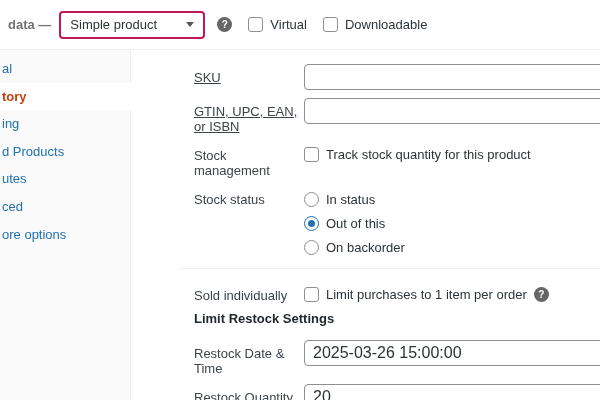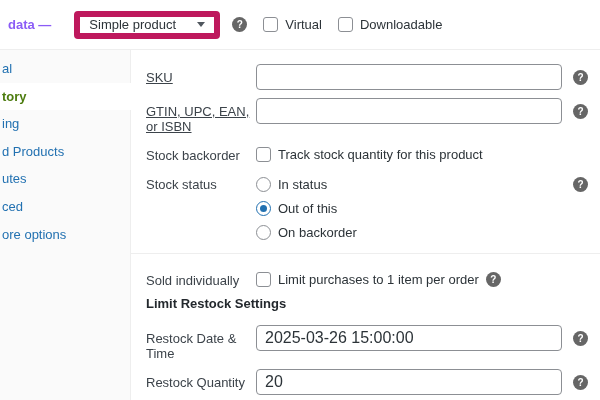--- a/index.html
+++ b/index.html
@@ -7,34 +7,34 @@
   body {
     font-family: "Liberation Sans", "DejaVu Sans", sans-serif;
     font-size: 13px;
     color: #3c434a;
     background: #fff;
     overflow: hidden;
   }
 
   
   .topbar { height: 50px; display: flex; align-items: center; padding: 0 10px 0 8px; border-bottom: 1px solid #eee; background: #fff; }
-  .tb-title { font-weight: bold; color: #8b5cf6; white-space: nowrap; margin-right: 23px; }
-  .select { width: 146px; height: 28px; border: 6px solid #be185d; border-radius: 4px; background: #fff; display: flex; align-items: center; justify-content: space-between; padding: 0 9px; color: #2c3338; cursor: pointer; }
+  .tb-title { font-weight: bold; color: #737373; white-space: nowrap; margin-right: 8px; }
+  .select { width: 146px; height: 28px; border: 2px solid #be185d; border-radius: 4px; background: #fff; display: flex; align-items: center; justify-content: space-between; padding: 0 9px; color: #2c3338; cursor: pointer; }
   .chev { width: 0; height: 0; border-left: 4px solid transparent; border-right: 4px solid transparent; border-top: 5px solid #50575e; }
   .help-tip { width: 15px; height: 15px; min-width: 15px; border-radius: 50%; background: #666; color: #fff; font-size: 10px; font-weight: bold; display: inline-flex; align-items: center; justify-content: center; cursor: pointer; user-select: none; }
   .tb-help { margin-left: 12px; }
   .cb-group { display: flex; align-items: flex-start; margin-left: 16px; }
   .checkbox { width: 15px; height: 15px; min-width: 15px; border: 1px solid #8c8f94; border-radius: 3px; background: #fff; cursor: pointer; }
   .cb-label { margin-left: 7px; color: #2c3338; white-space: nowrap; }
 
   
-  .layout { display: flex; height: 350px; }
+  .layout { display: flex; height: 350px; gap: 48px; }
   .sidebar { width: 131px; min-width: 131px; background: #fafafa; border-right: 1px solid #eee; padding-top: 5px; }
   .tab { padding: 6px 8px 6px 2px; color: #2271b1; cursor: pointer; line-height: 1.2; }
-  .tab.active { background: #fff; color: #4d7c0f; font-weight: bold; margin-right: -1px; }
+  .tab.active { background: #fff; color: #c2410c; font-weight: bold; margin-right: -1px; }
   .main { flex: 1; padding: 14px 12px 0 15px; }
 
   
   .row { display: flex; align-items: flex-start; margin-bottom: 8px; }
   .row-label { width: 110px; min-width: 110px; padding-top: 6px; color: #3c434a; }
   .abbr { text-decoration: underline; }
   .row-fields { flex: 1; display: flex; align-items: flex-start; }
   .text-input { width: 306px; height: 26px; border: 1px solid #8c8f94; border-radius: 4px; padding: 0 8px; font-size: 16px; font-family: inherit; color: #2c3338; background: #fff; }
   .row-help { margin-left: auto; margin-top: 6px; }
   .check-row { display: flex; align-items: flex-end; padding-top: 5px; }
@@ -96,21 +96,21 @@
 
     <div class="row">
       <span class="row-label abbr">GTIN, UPC, EAN, or ISBN</span>
       <div class="row-fields">
         <input class="text-input" type="text" value="" style="">
         <span class="help-tip row-help">?</span>
       </div>
     </div>
 
     <div class="row">
-      <span class="row-label">Stock backorder</span>
+      <span class="row-label">Stock management</span>
       <div class="row-fields">
         <div class="check-row">
           <span class="checkbox"></span>
           <span class="cb-label">Track stock quantity for this product</span>
         </div>
       </div>
     </div>
 
     <div class="row">
       <span class="row-label">Stock status</span>

